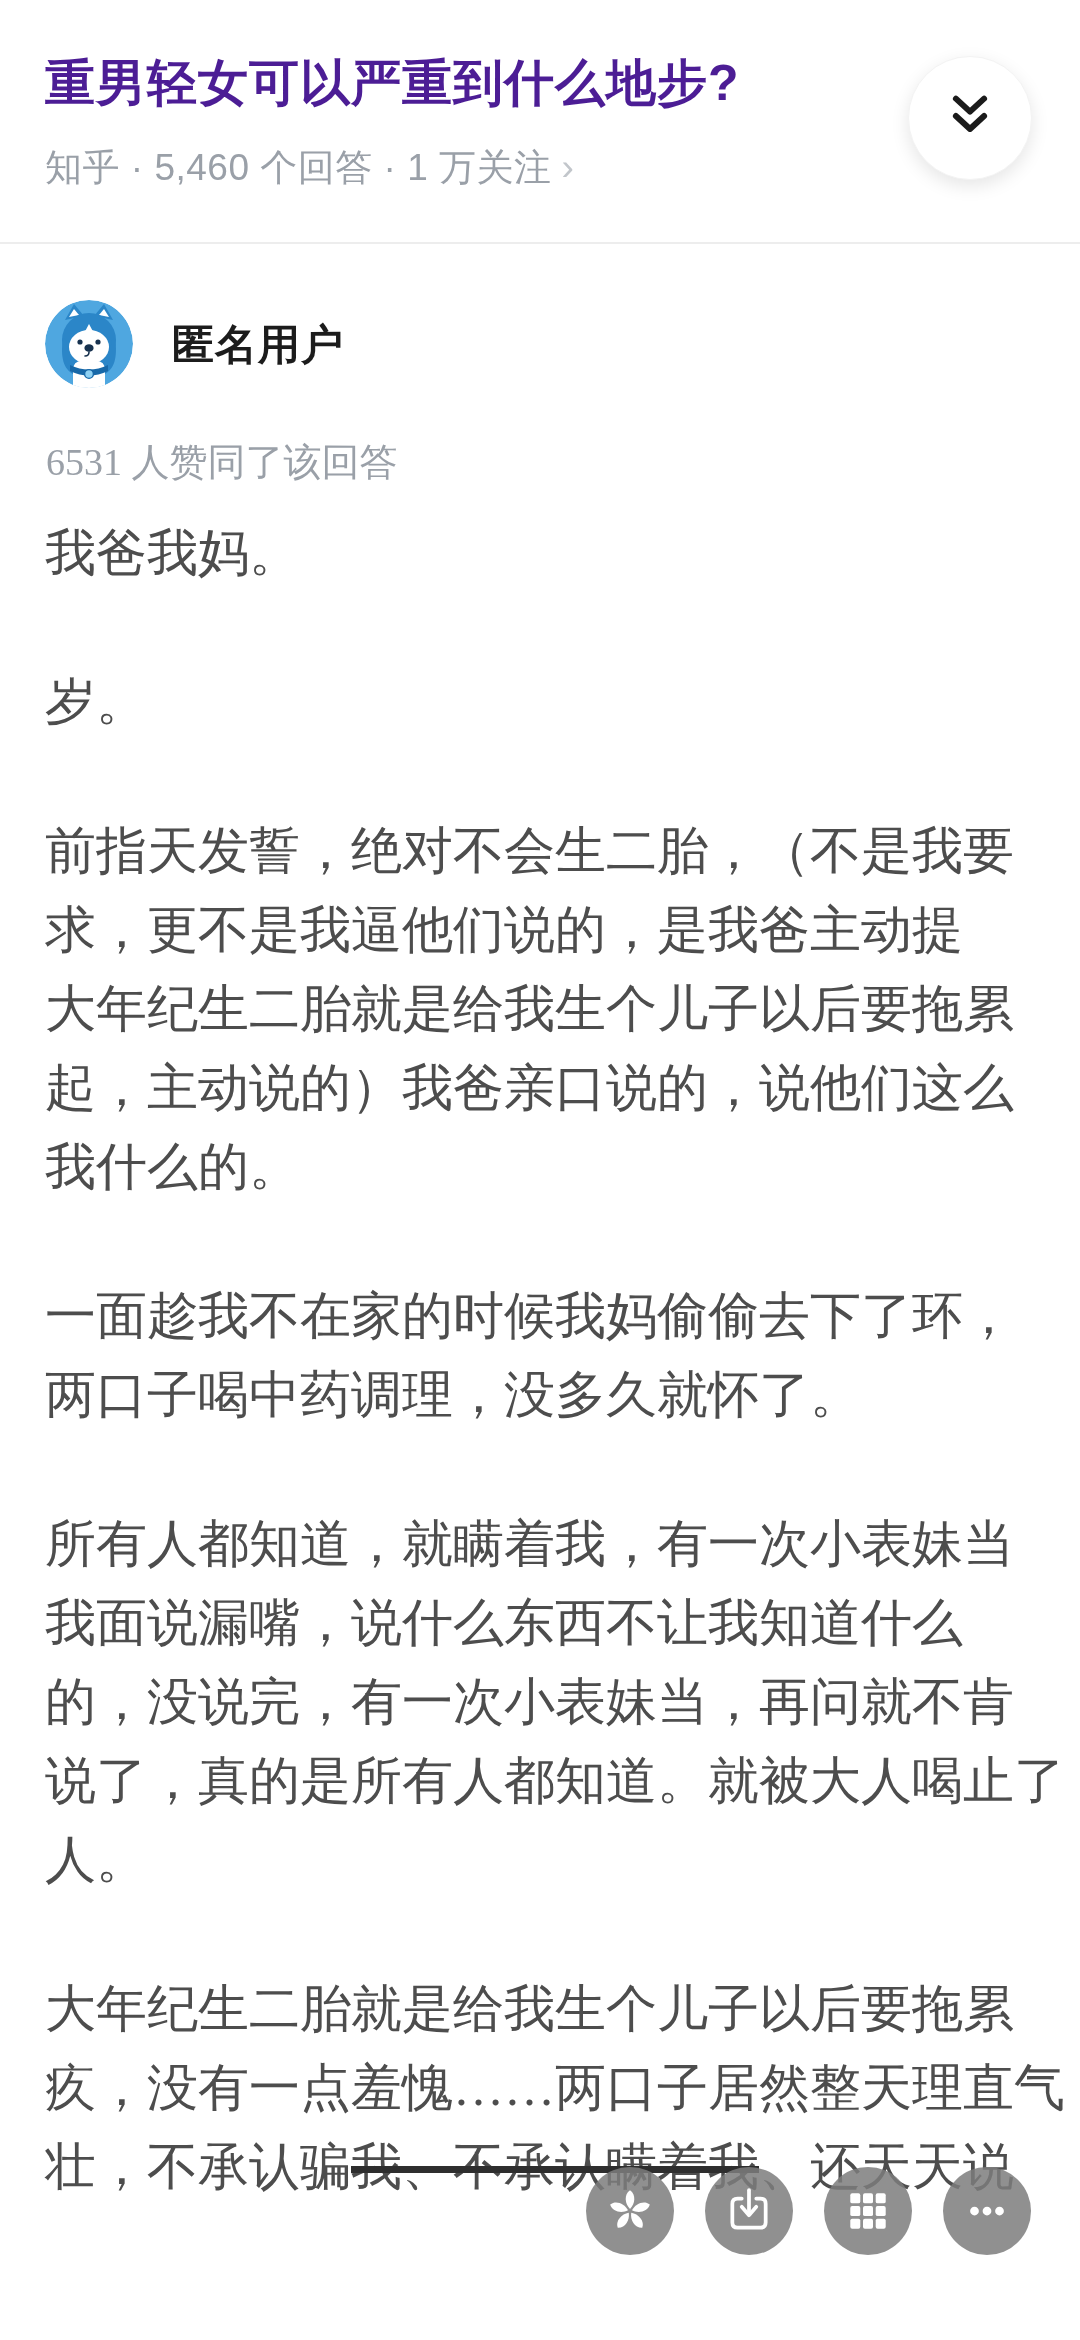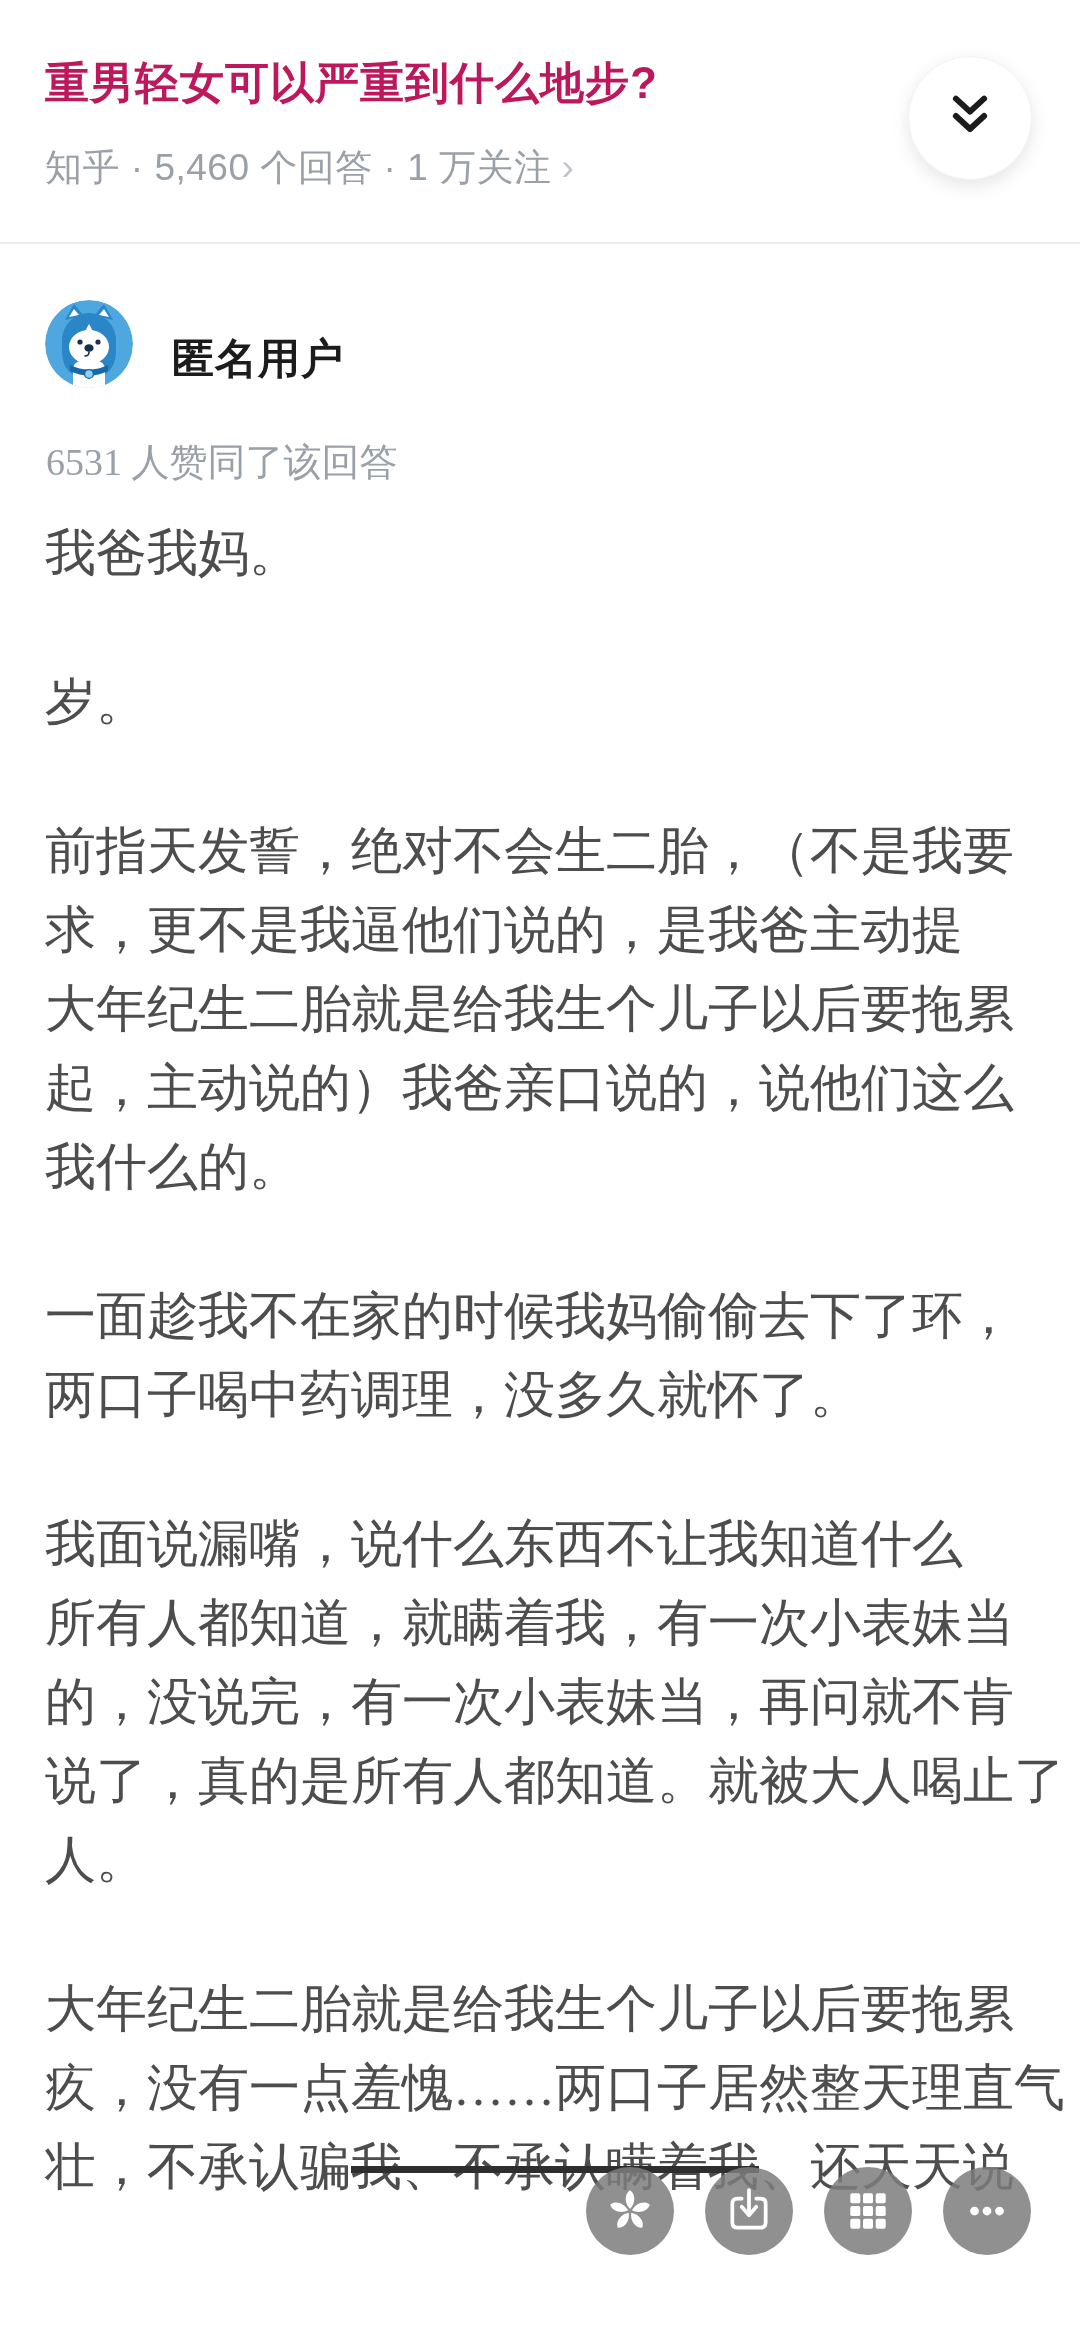--- a/index.html
+++ b/index.html
@@ -6,22 +6,22 @@
   body {
     width: 1080px; height: 2340px;
     background: #ffffff;
     position: relative;
     overflow: hidden;
     font-family: "Liberation Sans", sans-serif;
   }
   
   .q-title {
     position: absolute; left: 45px; top: 48px; width: 840px;
-    font-size: 44px; line-height: 70px; font-weight: 700;
-    color: #be185d; letter-spacing: 1px;
+    font-size: 50px; line-height: 70px; font-weight: 700;
+    color: #4c1d95; letter-spacing: 1px;
   }
   .q-meta {
     position: absolute; left: 45px; top: 146px;
     font-size: 37px; line-height: 44px;
     color: #9aa0a8; letter-spacing: 0.5px;
   }
   .q-meta .chev { color: #c2c6cb; margin-left: 10px; }
   .collapse-btn {
     position: absolute; left: 908px; top: 56px;
     width: 124px; height: 124px; border-radius: 50%;
@@ -37,21 +37,21 @@
   }
   
   .avatar {
     position: absolute; left: 45px; top: 300px;
     width: 88px; height: 88px; border-radius: 50%;
     overflow: hidden;
   }
   .author-name {
     position: absolute; left: 172px; top: 322px;
     font-size: 42px; line-height: 46px; font-weight: 700;
-    color: #1c1c1c; letter-spacing: 1px; margin-top: 14px;
+    color: #1c1c1c; letter-spacing: 1px;
   }
   .upvotes {
     position: absolute; left: 46px; top: 441px;
     font-size: 38px; line-height: 42px;
     color: #9aa0a8;
     font-family: Liberation Serif, serif;
   }
   
   .answer-body {
     position: absolute; left: 45px; top: 514px; width: 992px;
@@ -141,22 +141,22 @@
       <div class="line"><span>求，更不是我逼他们说的，是我爸主动提</span></div>
       <div class="line"><span>大年纪生二胎就是给我生个儿子以后要拖累</span></div>
       <div class="line"><span>起，主动说的）我爸亲口说的，说他们这么</span></div>
       <div class="line"><span>我什么的。</span></div>
     </div>
     <div class="para">
       <div class="line"><span>一面趁我不在家的时候我妈偷偷去下了环，</span></div>
       <div class="line"><span>两口子喝中药调理，没多久就怀了。</span></div>
     </div>
     <div class="para">
+      <div class="line"><span>所有人都知道，就瞒着我，有一次小表妹当</span></div>
       <div class="line"><span>我面说漏嘴，说什么东西不让我知道什么</span></div>
-      <div class="line"><span>所有人都知道，就瞒着我，有一次小表妹当</span></div>
       <div class="line"><span>的，没说完，有一次小表妹当，再问就不肯</span></div>
       <div class="line"><span>说了，真的是所有人都知道。就被大人喝止了</span></div>
       <div class="line"><span>人。</span></div>
     </div>
     <div class="para">
       <div class="line"><span>大年纪生二胎就是给我生个儿子以后要拖累</span></div>
       <div class="line"><span>疚，没有一点羞愧……两口子居然整天理直气</span></div>
       <div class="line"><span>壮，不承认骗</span><span class="strike">我、不承认瞒着我</span><span>、还天天说</span></div>
     </div>
   </div>

